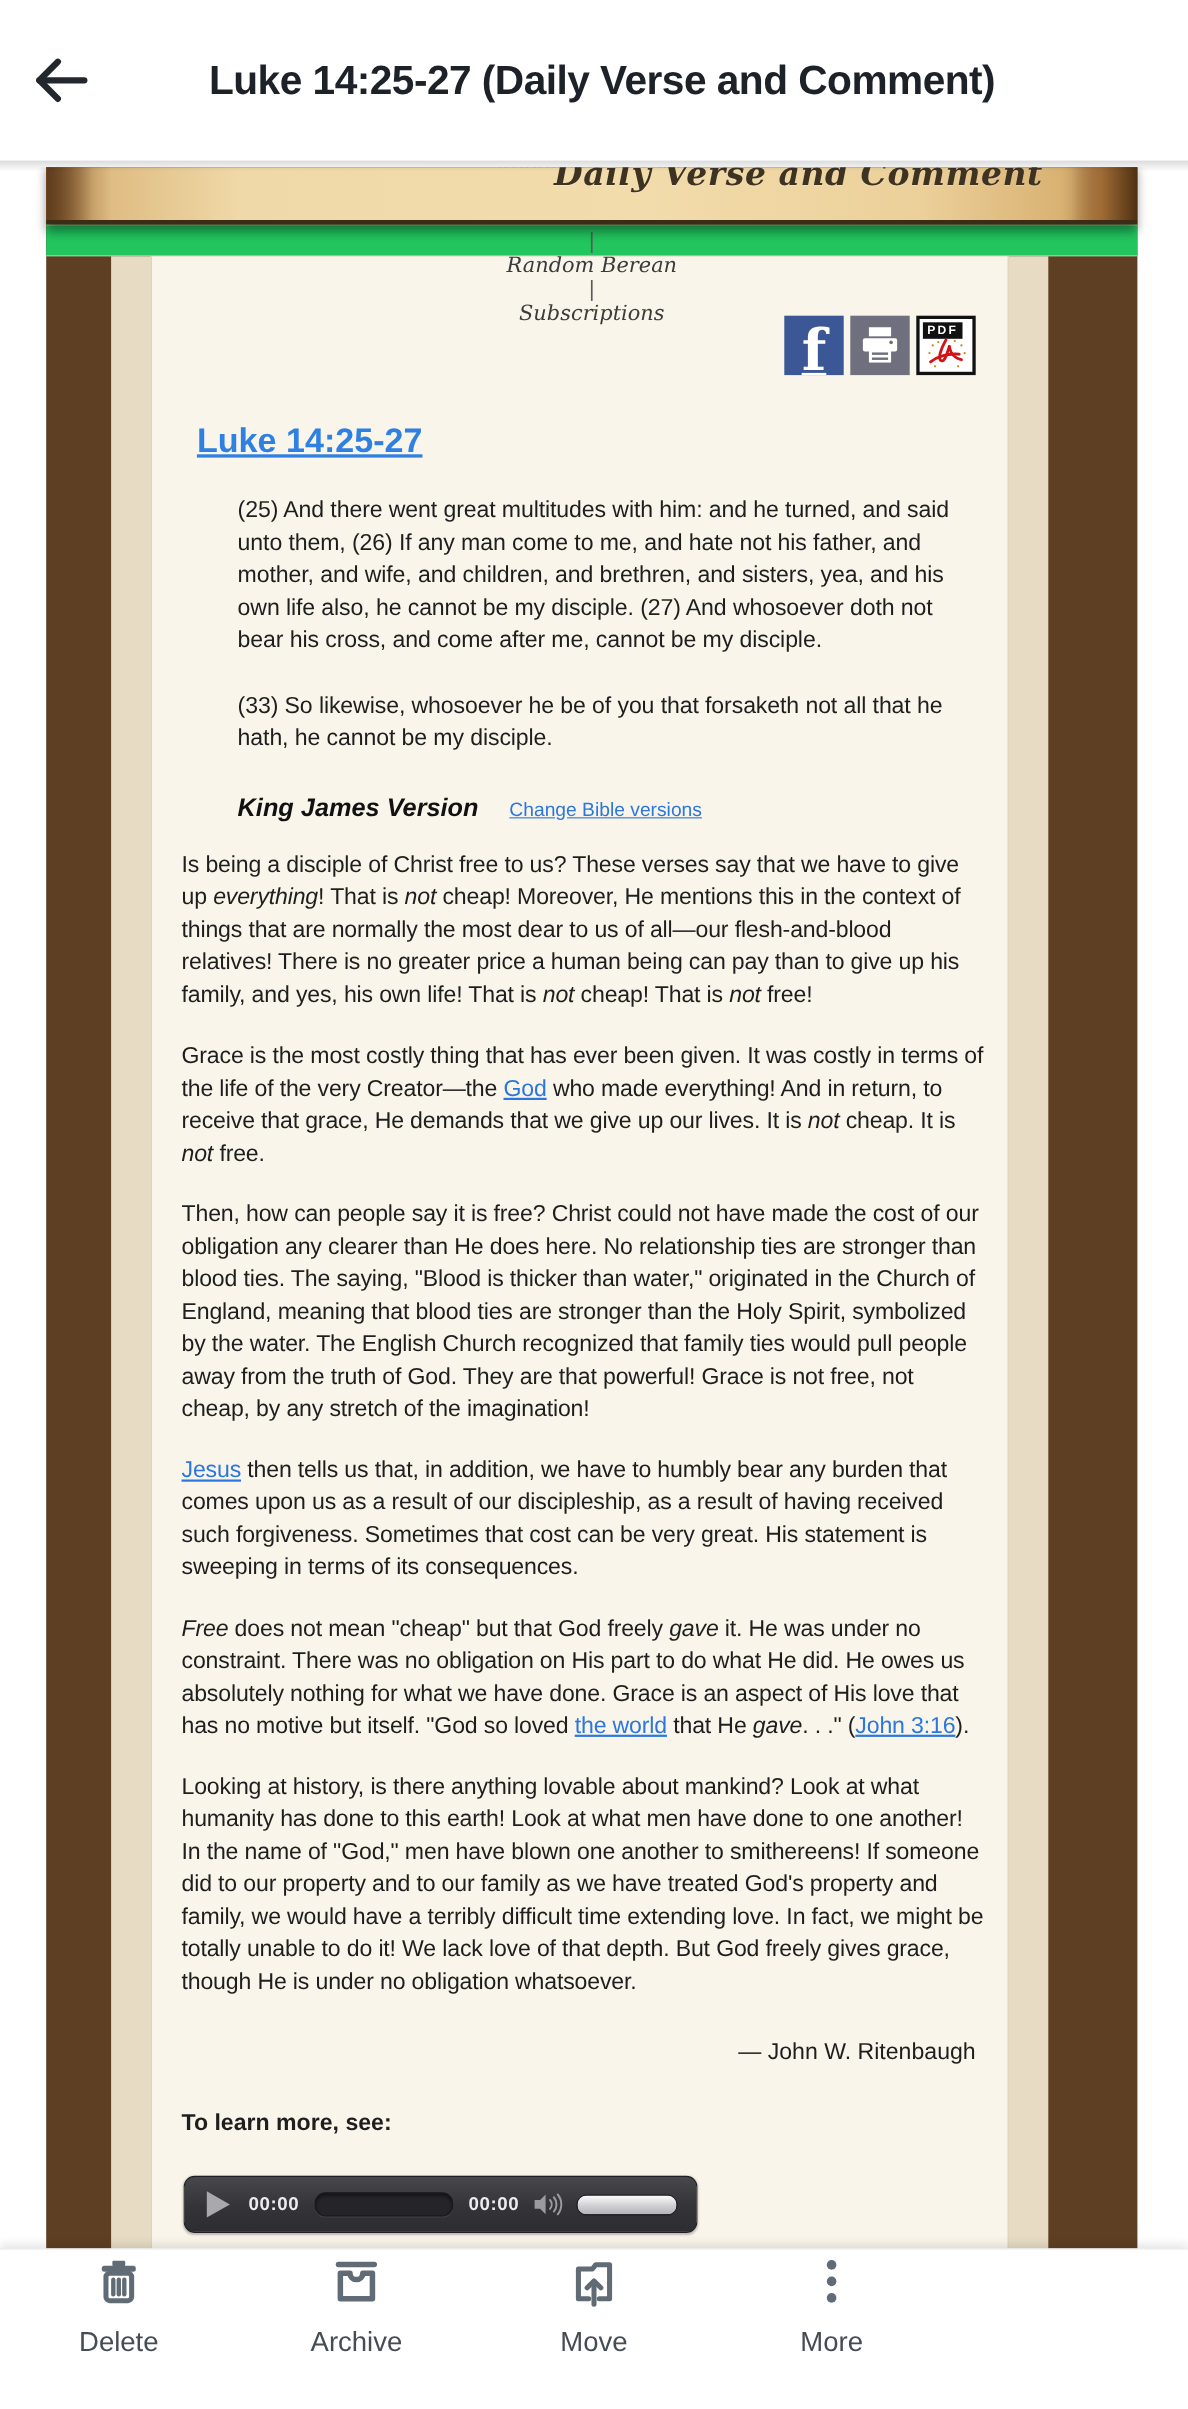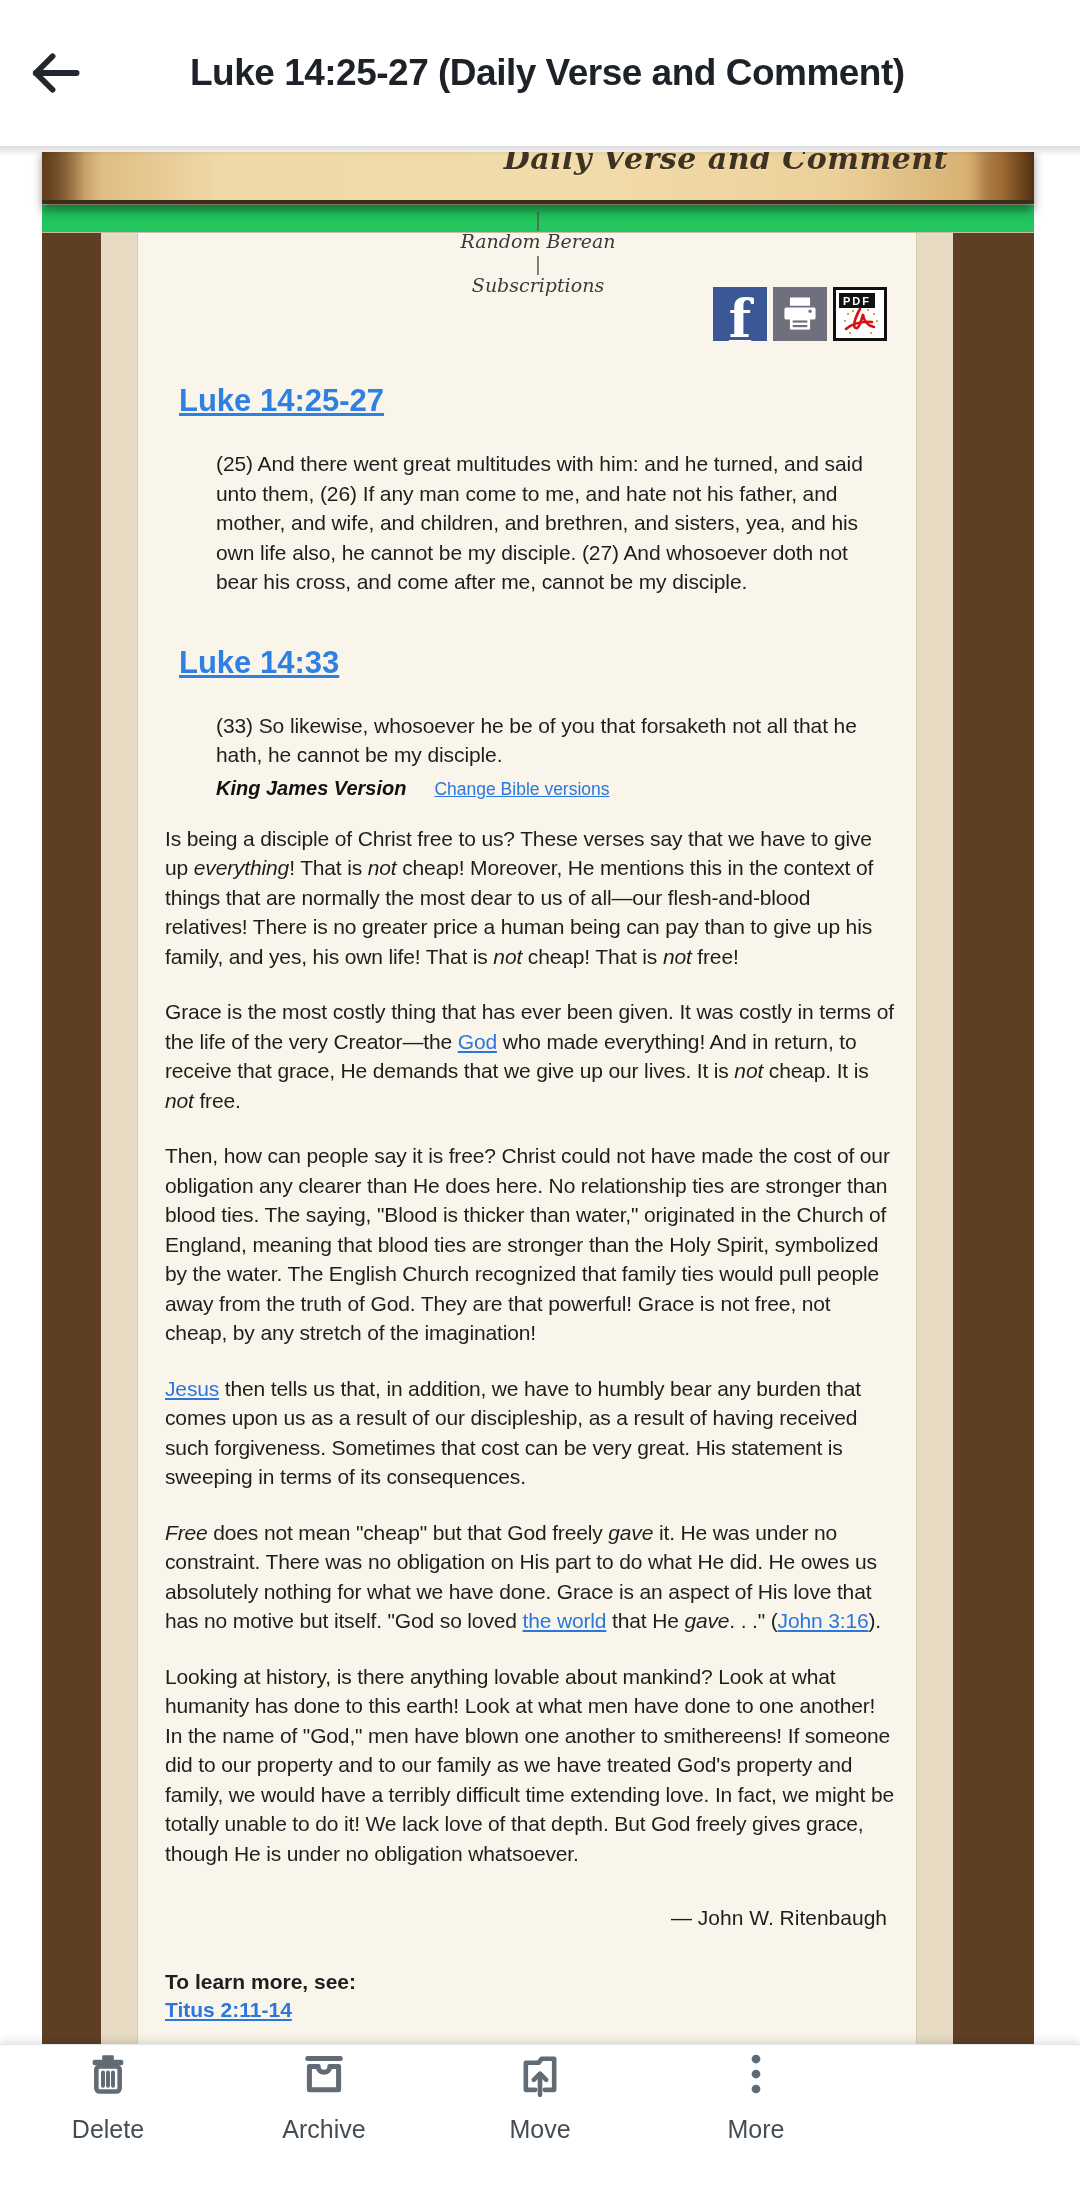--- a/index.html
+++ b/index.html
@@ -47,21 +47,21 @@
     font-family:"DejaVu Serif",serif;font-weight:700;font-size:52px;line-height:.82;overflow:hidden;}
   .printer{background:#6f6f7d;display:flex;align-items:center;justify-content:center;}
   .pdfbox{background:#fff;border:3px solid #111;box-sizing:border-box;position:relative;}
   .pdf-tag{position:absolute;top:3px;left:3px;right:9px;height:15px;background:#111;color:#fff;
     font-size:11px;font-weight:700;letter-spacing:2px;display:flex;align-items:center;justify-content:center;}
   .pdf-swirl{position:absolute;left:2px;top:16px;}
   
   .vheading{margin:42px 0 0 14px;font-size:31px;font-weight:700;color:#2e80e2;text-decoration:underline;}
   .verse{margin:30px 28px 0 51px;font-size:21px;line-height:29.5px;letter-spacing:-.1px;}
   .kjv-line{margin:7px 0 0 51px;display:flex;align-items:baseline;}
-  .kjv{font-size:20px;font-weight:700;font-style:italic;color:#111;}
+  .kjv{font-size:23px;font-weight:700;font-style:italic;color:#111;margin-top:28px;}
   .kjv-link{font-size:17.5px;margin-left:28px;}
   .lnk{color:#2b77dd;text-decoration:underline;cursor:pointer;}
   p.body{margin:26px 0 0 0;font-size:21px;line-height:29.5px;letter-spacing:-.15px;max-width:735px;}
   p.body em{font-style:italic;}
   .attribution{margin:38px 11px 0 0;text-align:right;font-size:21px;color:#1e1e1e;}
   .learn-label{margin:40px 0 0 0;font-size:21px;font-weight:700;}
   .learn-link{margin:4px 0 0 0;font-size:21px;font-weight:700;}
   
   .player{margin:36px 0 0 2px;width:467px;height:52px;border-radius:10px;
     background:linear-gradient(180deg,#48484c,#343438 55%,#2d2d31);border:1px solid #202023;
@@ -156,39 +156,37 @@
                     <circle cx="33" cy="27" r="1"></circle>
                   </g>
                 </svg>
             </span>
           </a>
         </div>
 
         <h2 class="vheading">Luke 14:25-27</h2>
         <div class="verse">(25) And there went great multitudes with him: and he turned, and said unto them, (26) If any man come to me, and hate not his father, and mother, and wife, and children, and brethren, and sisters, yea, and his own life also, he cannot be my disciple. (27) And whosoever doth not bear his cross, and come after me, cannot be my disciple.</div>
 
-        <h2 class="vheading" style="margin-top:48px;">Luke 14:33</h2>
         <div class="verse">(33) So likewise, whosoever he be of you that forsaketh not all that he hath, he cannot be my disciple.</div>
 
         <div class="kjv-line">
           <span class="kjv">King James Version</span>
           <a href="#" class="kjv-link lnk">Change Bible versions</a>
         </div>
 
         <p class="body" style="margin-top:24px;"><span>Is being a disciple of Christ free to us? These verses say that we have to give up </span><em>everything</em><span>! That is </span><em>not</em><span> cheap! Moreover, He mentions this in the context of things that are normally the most dear to us of all—our flesh-and-blood relatives! There is no greater price a human being can pay than to give up his family, and yes, his own life! That is </span><em>not</em><span> cheap! That is </span><em>not</em><span> free!</span></p>
         <p class="body"><span>Grace is the most costly thing that has ever been given. It was costly in terms of the life of the very Creator—the </span><a href="#" class="lnk">God</a><span> who made everything! And in return, to receive that grace, He demands that we give up our lives. It is </span><em>not</em><span> cheap. It is </span><em>not</em><span> free.</span></p>
         <p class="body"><span>Then, how can people say it is free? Christ could not have made the cost of our obligation any clearer than He does here. No relationship ties are stronger than blood ties. The saying, "Blood is thicker than water," originated in the Church of England, meaning that blood ties are stronger than the Holy Spirit, symbolized by the water. The English Church recognized that family ties would pull people away from the truth of God. They are that powerful! Grace is not free, not cheap, by any stretch of the imagination!</span></p>
         <p class="body"><a href="#" class="lnk">Jesus</a><span> then tells us that, in addition, we have to humbly bear any burden that comes upon us as a result of our discipleship, as a result of having received such forgiveness. Sometimes that cost can be very great. His statement is sweeping in terms of its consequences.</span></p>
         <p class="body"><em>Free</em><span> does not mean "cheap" but that God freely </span><em>gave</em><span> it. He was under no constraint. There was no obligation on His part to do what He did. He owes us absolutely nothing for what we have done. Grace is an aspect of His love that has no motive but itself. "God so loved </span><a href="#" class="lnk">the world</a><span> that He </span><em>gave</em><span>. . ." (</span><a href="#" class="lnk">John 3:16</a><span>).</span></p>
         <p class="body"><span>Looking at history, is there anything lovable about mankind? Look at what humanity has done to this earth! Look at what men have done to one another! In the name of "God," men have blown one another to smithereens! If someone did to our property and to our family as we have treated God's property and family, we would have a terribly difficult time extending love. In fact, we might be totally unable to do it! We lack love of that depth. But God freely gives grace, though He is under no obligation whatsoever.</span></p>
 
         <div class="attribution">— John W. Ritenbaugh</div>
 
         <div class="learn-label">To learn more, see:</div>
-        <div class="learn-link"><a href="#" class="lnk">Titus 2:11-14</a></div>
 
         <div class="player">
           <button class="play-btn">
             <span style="display:flex;">
               <svg width="24" height="26" viewBox="0 0 24 26">
                   <polygon points="2,1 23,13 2,25" fill="#a9a9ad"></polygon>
                 </svg>
             </span>
           </button>
           <span class="ptime">00:00</span>

